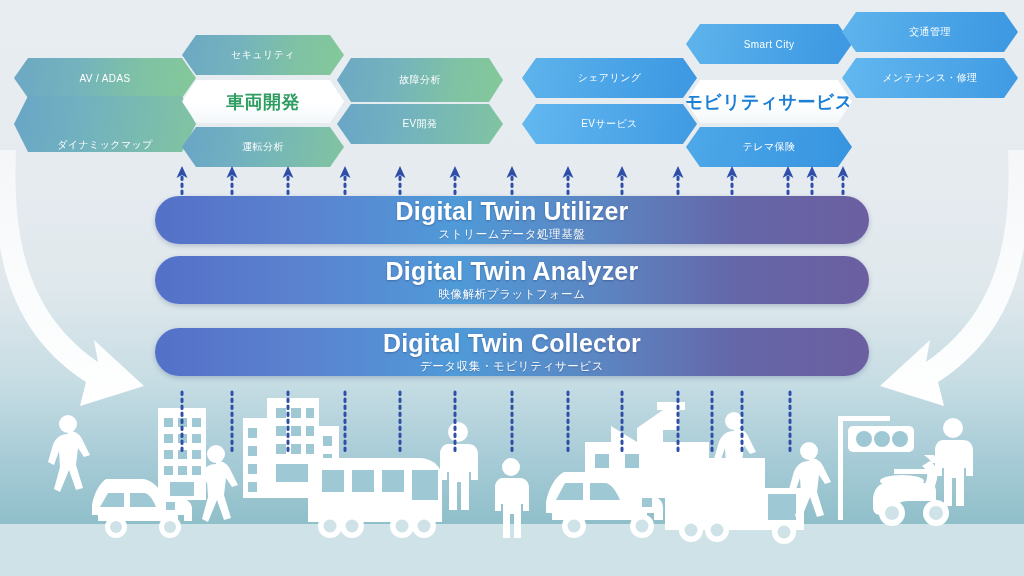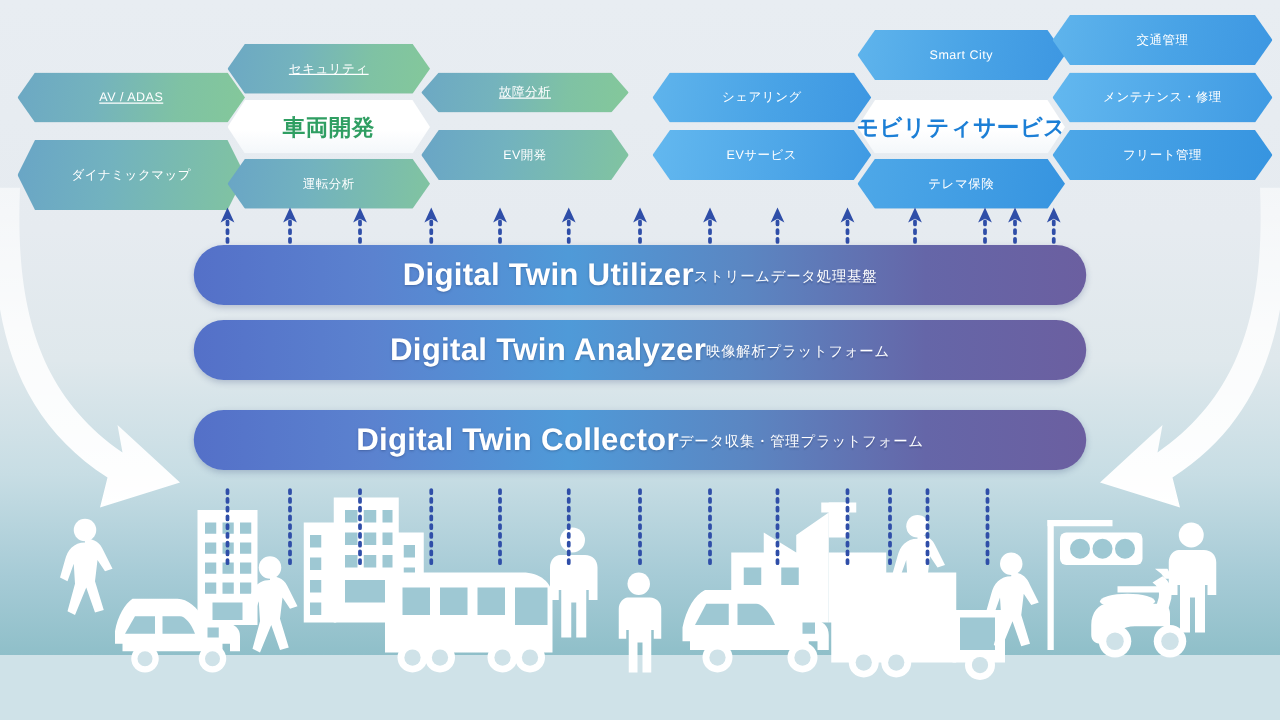--- a/index.html
+++ b/index.html
@@ -34,21 +34,21 @@
     box-sizing:border-box;
     color:#ffffff;
     font-size:10px;
     letter-spacing:.4px;
     white-space:nowrap;
     -webkit-clip-path:polygon(14px 0,calc(100% - 14px) 0,100% 50%,calc(100% - 14px) 100%,14px 100%,0 50%);
     clip-path:polygon(14px 0,calc(100% - 14px) 0,100% 50%,calc(100% - 14px) 100%,14px 100%,0 50%);
     filter:drop-shadow(0 1px 1.5px rgba(60,90,110,.22));
   }
   
-  .hex.g1{background:linear-gradient(100deg,#6ca8c4 0%,#74b3bd 35%,#7fc2a4 70%,#84c89a 100%);text-decoration:underline;}
+  .hex.g1{background:linear-gradient(100deg,#6ca8c4 0%,#74b3bd 35%,#7fc2a4 70%,#84c89a 100%);}
   .hex.g2{background:linear-gradient(100deg,#69a5c6 0%,#72b2bf 40%,#81c4a0 100%);}
   
   .hex.b1{background:linear-gradient(100deg,#5fb4ec 0%,#49a3e6 55%,#3d97e2 100%);}
   .hex.b2{background:linear-gradient(100deg,#63b8ef 0%,#3f9ae3 100%);}
   .hex.b3{background:linear-gradient(100deg,#4ea8e8 0%,#3694e0 100%);}
 
   .hex.center{
     background:linear-gradient(180deg,#ffffff 0%,#ffffff 55%,#f3f7fa 100%);
     font-weight:bold;font-size:18px;
     filter:drop-shadow(0 1px 3px rgba(70,100,120,.28));
@@ -56,21 +56,21 @@
   .hex.center.green{color:#2f9e62;}
   .hex.center.blue{color:#1c7fd6;}
 
   
   .uparrows{position:absolute;left:0;top:0;width:1024px;height:576px;pointer-events:none;}
 
   
   .bar{
     position:absolute;left:155px;width:714px;height:48px;
     border-radius:31px;
-    display:flex;flex-direction:row;align-items:center;justify-content:center;
+    display:flex;flex-direction:column;align-items:center;justify-content:center;
     color:#fff;text-align:center;
     background:linear-gradient(90deg,#5470c8 0%,#5b82cf 20%,#4f9ad8 42%,#5b86c2 62%,#6566a8 82%,#6b5fa0 100%);
     box-shadow:0 2px 5px rgba(40,60,110,.25);
   }
   .bar .title{font-size:25px;font-weight:bold;letter-spacing:.2px;line-height:1.05;
     text-shadow:0 1px 2px rgba(30,45,90,.35);}
   .bar .sub{font-size:11.5px;margin-top:3px;letter-spacing:.6px;
     text-shadow:0 1px 1px rgba(30,45,90,.3);}
   #bar0{top:196px;}
   #bar1{top:256px;}
@@ -271,30 +271,30 @@
         <circle cx="15" cy="10" r="10"></circle>
         <path d="M5 22 h20 c6 0 10 4 10 10 v26 h-7 v-8 h-2 v38 h-8 V60 h-4 v28 h-8 V50 h-2 v8 h-7 V32 c0-6 4-10 8-10z"></path>
       </g>
     </g>
   </svg>
 
   <div class="cluster left">
     <div class="hex g1" style="left:14px;top:58px;width:182px;height:40px;">
       <span>AV / ADAS</span>
     </div>
-    <div class="hex g2" style="left:14px;top:112px;width:182px;height:56px;">
+    <div class="hex g2" style="left:14px;top:96px;width:182px;height:56px;align-items:flex-end;">
       <span>ダイナミックマップ</span>
     </div>
     <div class="hex g1" style="left:182px;top:35px;width:162px;height:40px;">
       <span>セキュリティ</span>
     </div>
     <div class="hex g2" style="left:182px;top:127px;width:162px;height:40px;">
       <span>運転分析</span>
     </div>
-    <div class="hex g1" style="left:337px;top:58px;width:166px;height:32px;">
+    <div class="hex g1" style="left:337px;top:58px;width:166px;height:44px;">
       <span>故障分析</span>
     </div>
     <div class="hex g2" style="left:337px;top:104px;width:166px;height:40px;">
       <span>EV開発</span>
     </div>
     <div class="hex center green" style="left:182px;top:80px;width:162px;height:43px;">
       <span>車両開発</span>
     </div>
   </div>
 
@@ -309,23 +309,20 @@
       <span>Smart City</span>
     </div>
     <div class="hex b3" style="left:174px;top:127px;width:166px;height:40px;">
       <span>テレマ保険</span>
     </div>
     <div class="hex b1" style="left:330px;top:12px;width:176px;height:40px;">
       <span>交通管理</span>
     </div>
     <div class="hex b2" style="left:330px;top:58px;width:176px;height:40px;">
       <span>メンテナンス・修理</span>
-    </div>
-    <div class="hex b3" style="left:330px;top:104px;width:176px;height:40px;">
-      <span>フリート管理</span>
     </div>
     <div class="hex center blue" style="left:174px;top:80px;width:166px;height:43px;">
       <span>モビリティサービス</span>
     </div>
   </div>
 
   <svg class="uparrows" viewBox="0 0 1024 576">
     <defs>
       <g id="upArrow">
         <path d="M0 0 L-5.5 12 L0 9 L5.5 12 Z" fill="#2f4ea8"></path>
@@ -383,16 +380,16 @@
   <div class="bar" id="bar0">
     <div class="title">Digital Twin Utilizer</div>
     <div class="sub">ストリームデータ処理基盤</div>
   </div>
   <div class="bar" id="bar1">
     <div class="title">Digital Twin Analyzer</div>
     <div class="sub">映像解析プラットフォーム</div>
   </div>
   <div class="bar" id="bar2">
     <div class="title">Digital Twin Collector</div>
-    <div class="sub">データ収集・管理プラットフォーム</div>
+    <div class="sub">データ収集・モビリティサービス</div>
   </div>
 
 </div>
 
 </body></html>

